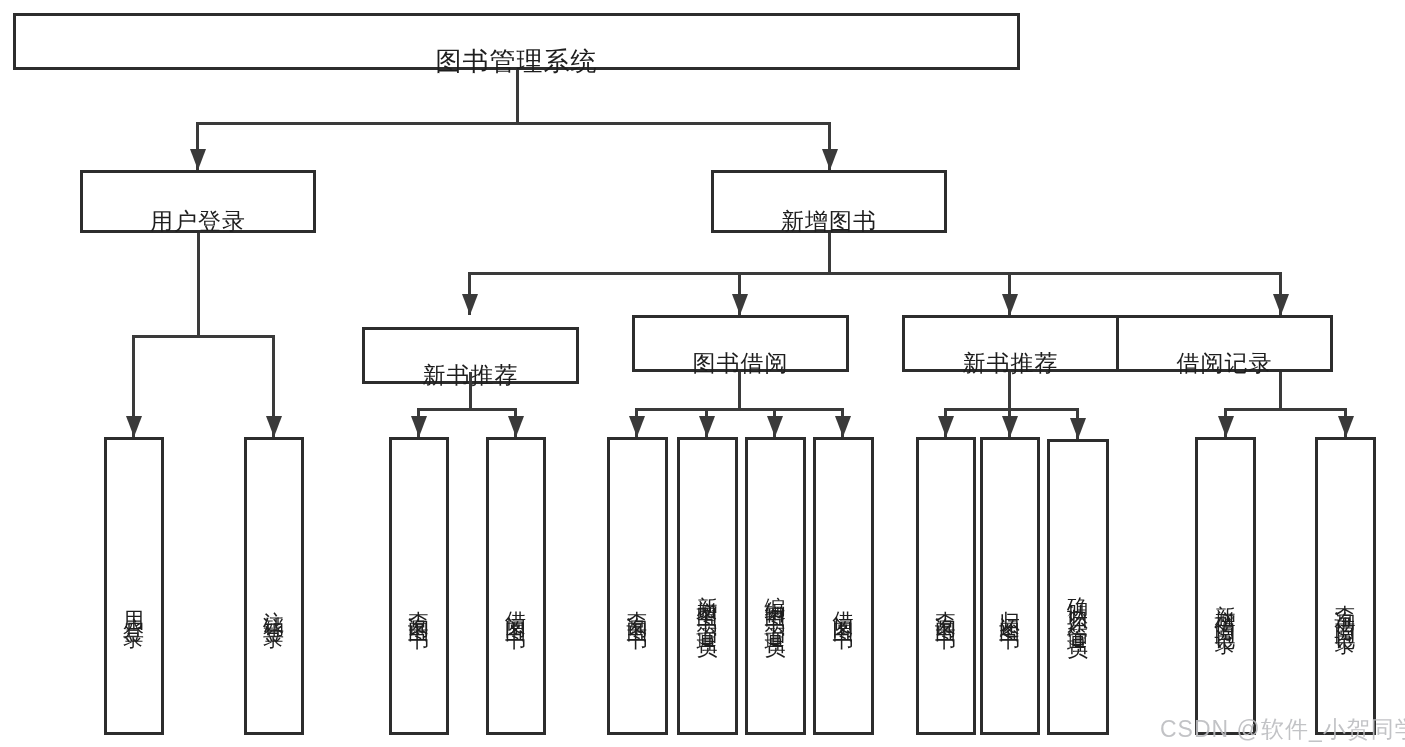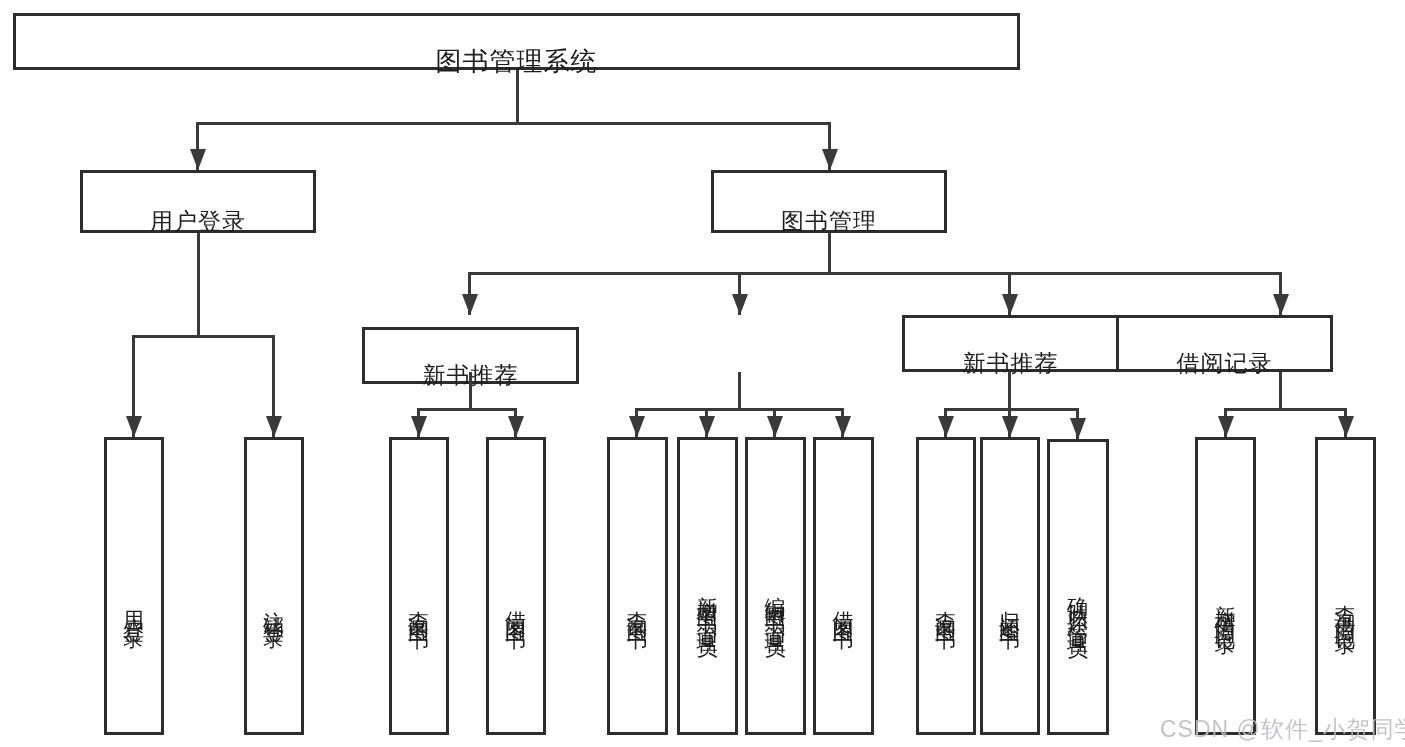--- a/index.html
+++ b/index.html
@@ -65,25 +65,28 @@
 <div class="canvas">
 
   <div class="box" style="left:13px;top:13px;width:1007px;height:57px">
     <span class="lbl root-lbl">图书管理系统</span>
   </div>
 
   <div class="box" style="left:80px;top:170px;width:236px;height:63px">
     <span class="lbl h-lbl">用户登录</span>
   </div>
   <div class="box" style="left:711px;top:170px;width:236px;height:63px">
-    <span class="lbl h-lbl">图书管理</span>
+    <span class="lbl h-lbl">新增图书</span>
   </div>
 
   <div class="box" style="left:362px;top:327px;width:217px;height:57px">
     <span class="lbl h-lbl">新书推荐</span>
+  </div>
+  <div class="box" style="left:632px;top:315px;width:217px;height:57px">
+    <span class="lbl h-lbl">图书借阅</span>
   </div>
   <div class="box" style="left:902px;top:315px;width:217px;height:57px">
     <span class="lbl h-lbl">新书推荐</span>
   </div>
   <div class="box" style="left:1116px;top:315px;width:217px;height:57px">
     <span class="lbl h-lbl">借阅记录</span>
   </div>
 
   <div class="box v" style="left:104px;top:437px;width:60px;height:298px">
     <span class="lbl">用户登录</span>

